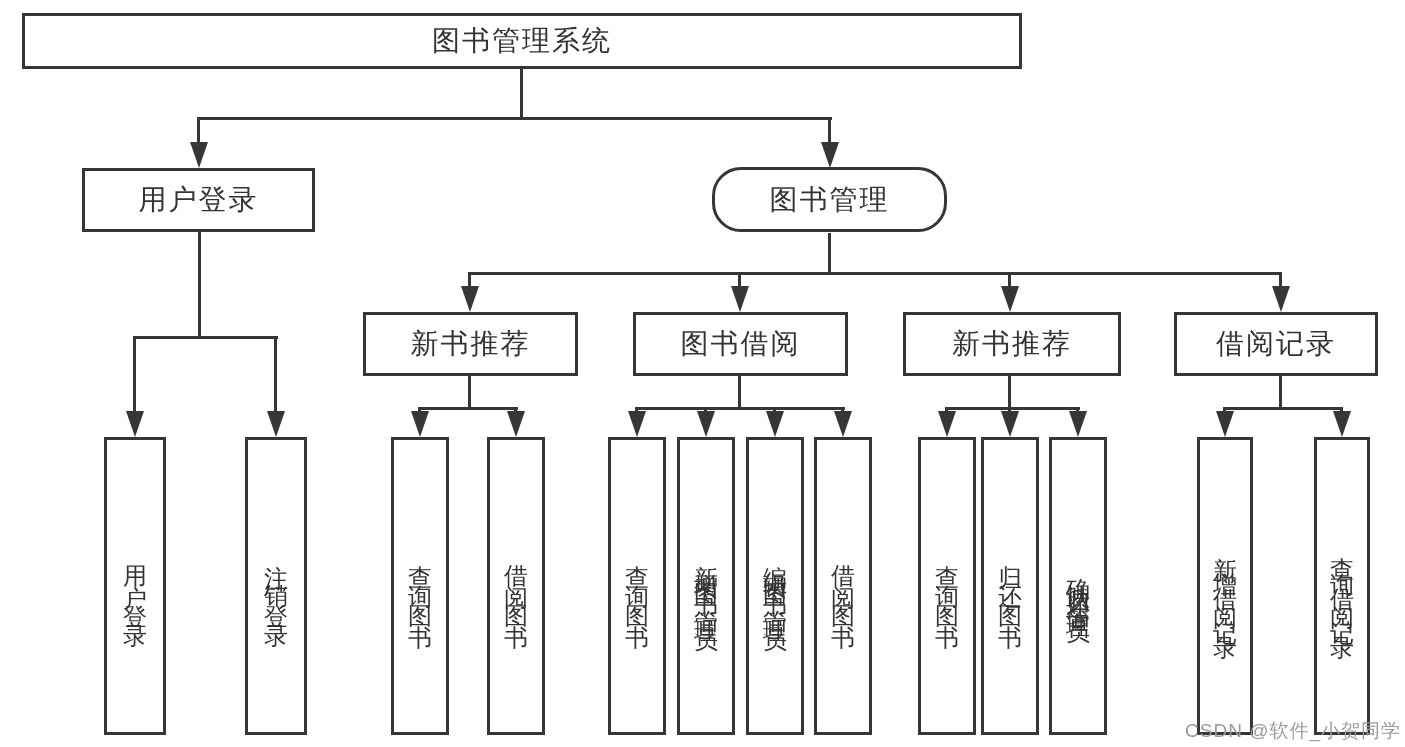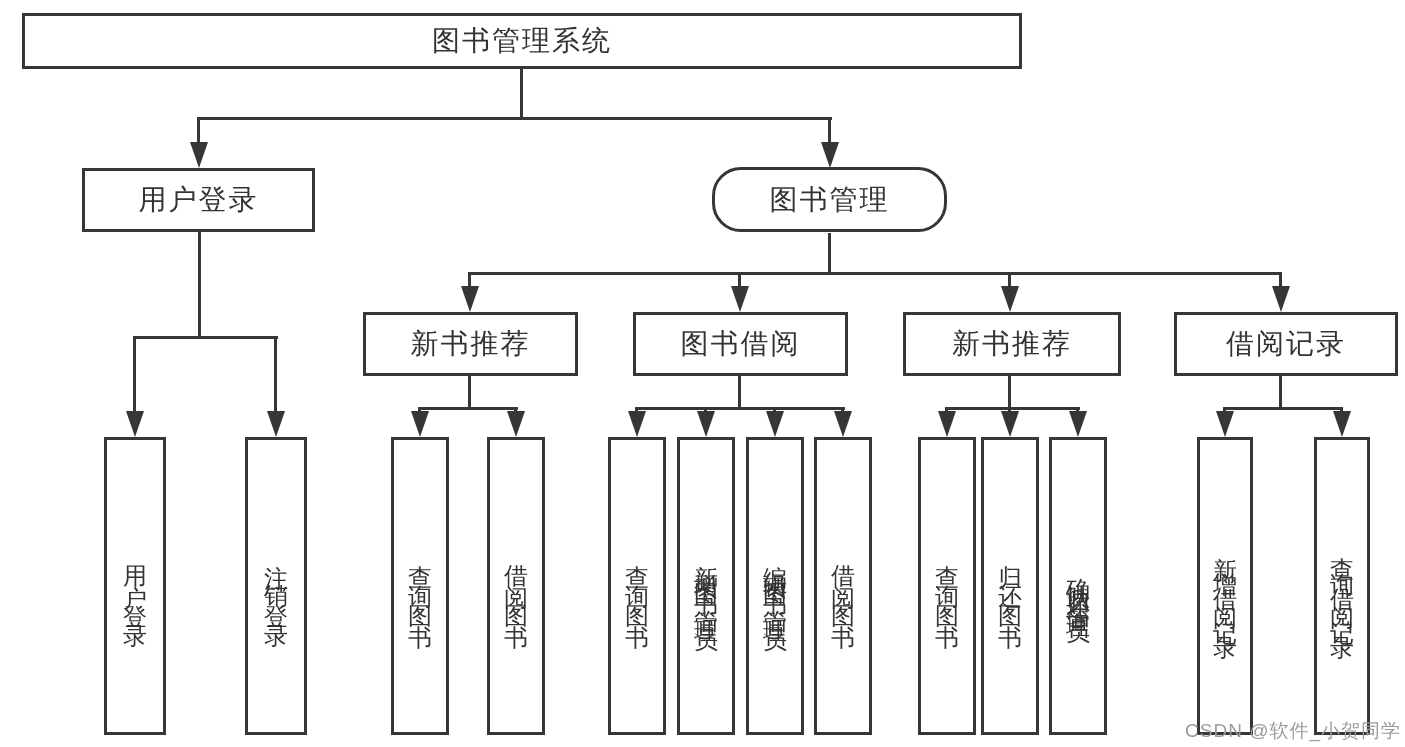--- a/index.html
+++ b/index.html
@@ -83,21 +83,21 @@
 <div class="canvas">
 
   <div class="box hlabel" style="left:22px; top:13px; width:1000px; height:56px;">图书管理系统</div>
 
   <div class="box hlabel" style="left:82px; top:168px; width:233px; height:64px;">用户登录</div>
   <div class="box hlabel" style="left:712px; top:167px; width:235px; height:65px;border-radius:29px;">图书管理</div>
 
   <div class="box hlabel" style="left:363px; top:312px; width:215px; height:64px;">新书推荐</div>
   <div class="box hlabel" style="left:633px; top:312px; width:215px; height:64px;">图书借阅</div>
   <div class="box hlabel" style="left:903px; top:312px; width:218px; height:64px;">新书推荐</div>
-  <div class="box hlabel" style="left:1174px; top:312px; width:224px; height:64px;">借阅记录</div>
+  <div class="box hlabel" style="left:1174px; top:312px; width:204px; height:64px;">借阅记录</div>
 
   <div class="box leaf" style="left:104px; width:62px;">
     <span class="vtext ls4">用户登录</span>
   </div>
   <div class="box leaf" style="left:245px; width:62px;">
     <span class="vtext ls4">注销登录</span>
   </div>
 
   <div class="box leaf" style="left:391px; width:58px;">
     <span class="vtext ls4">查询图书</span>

